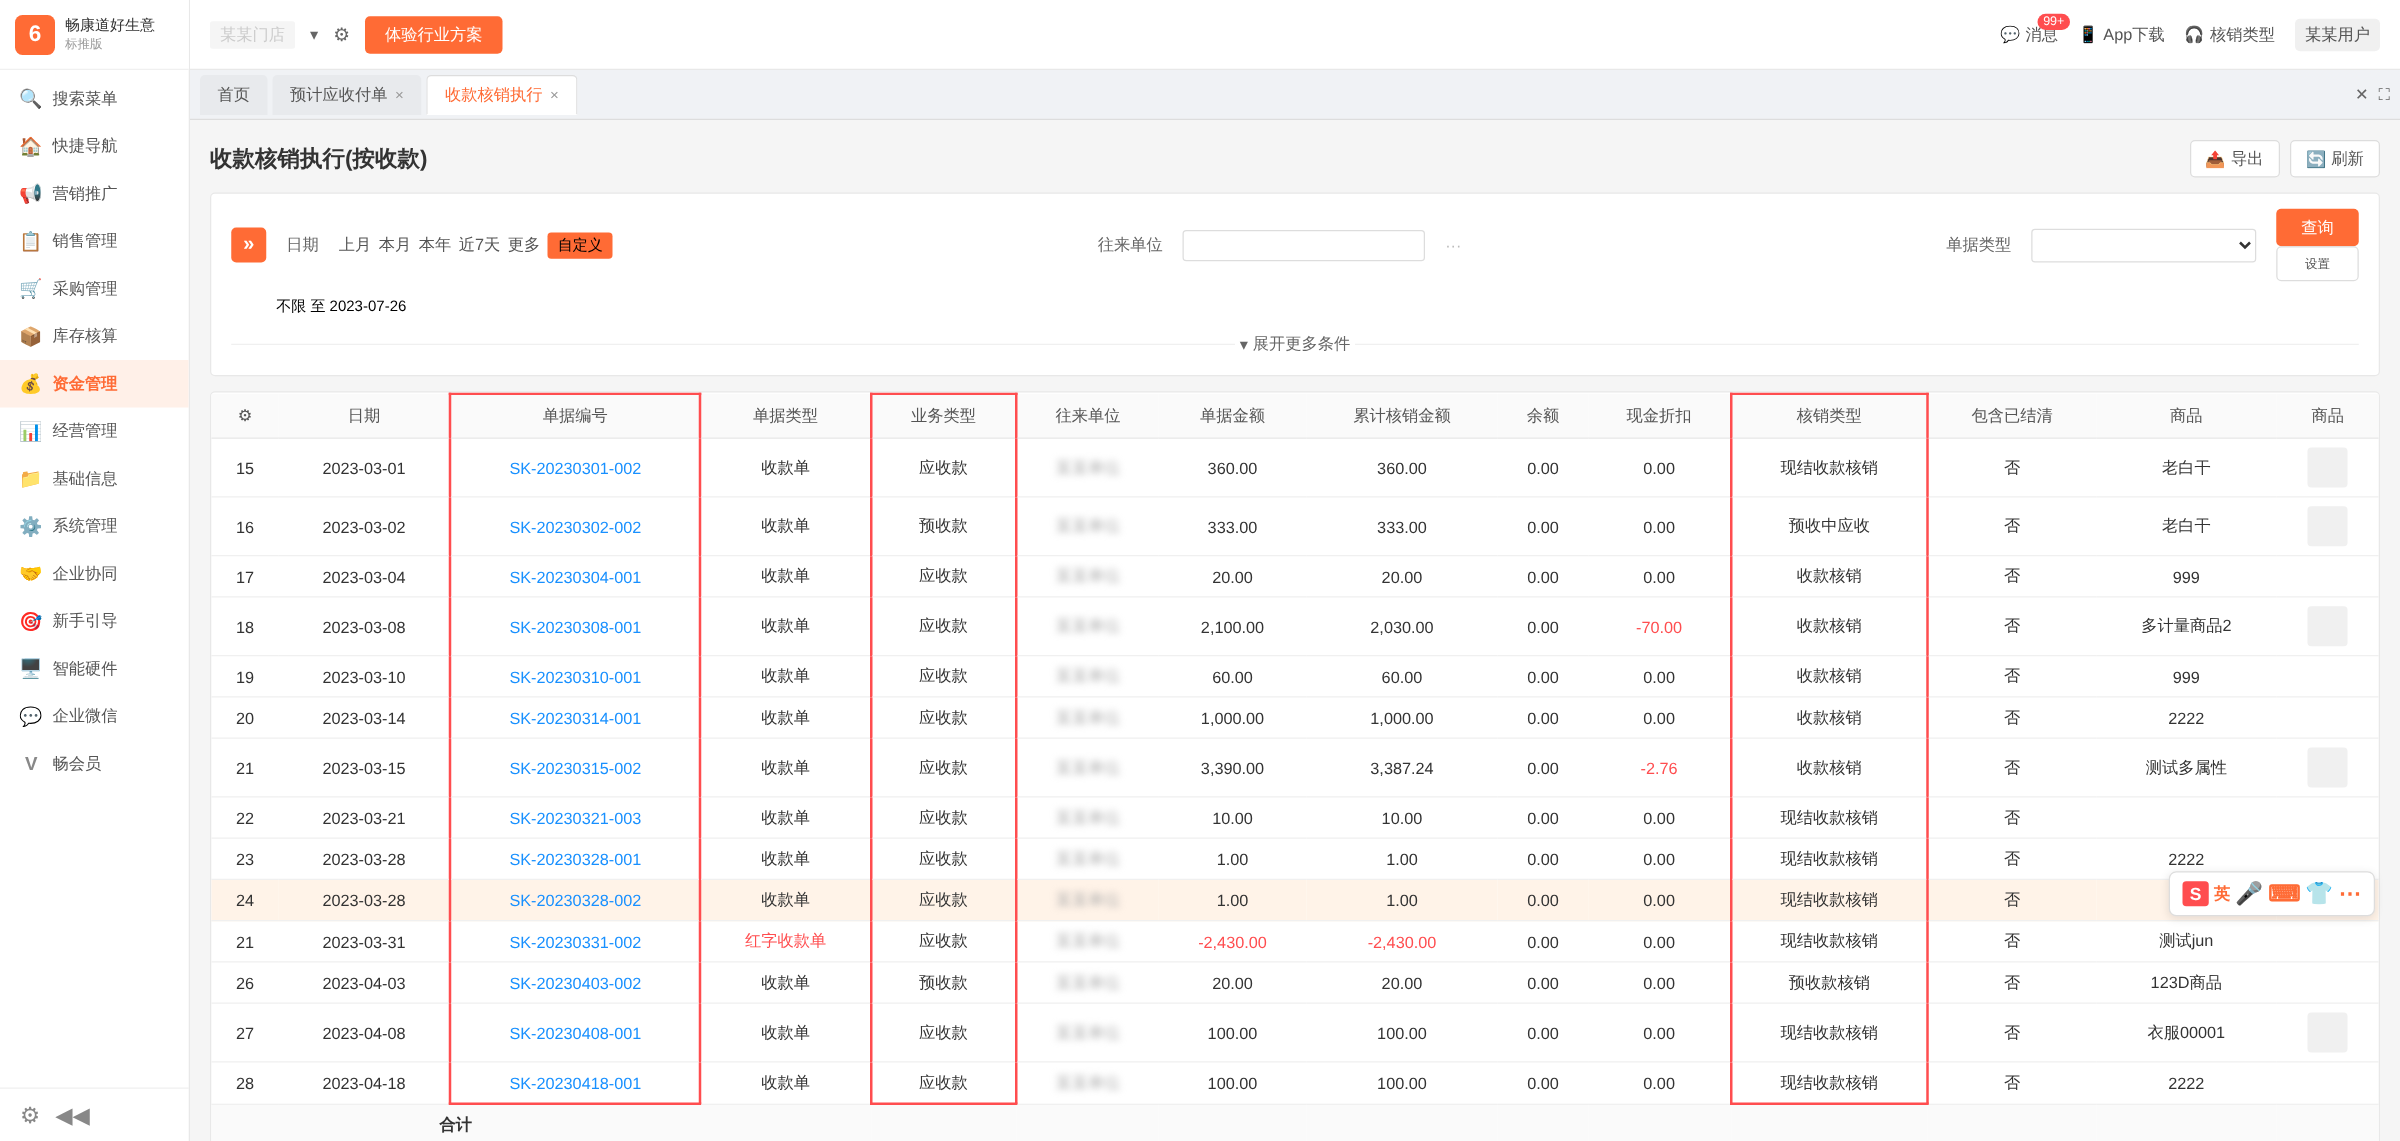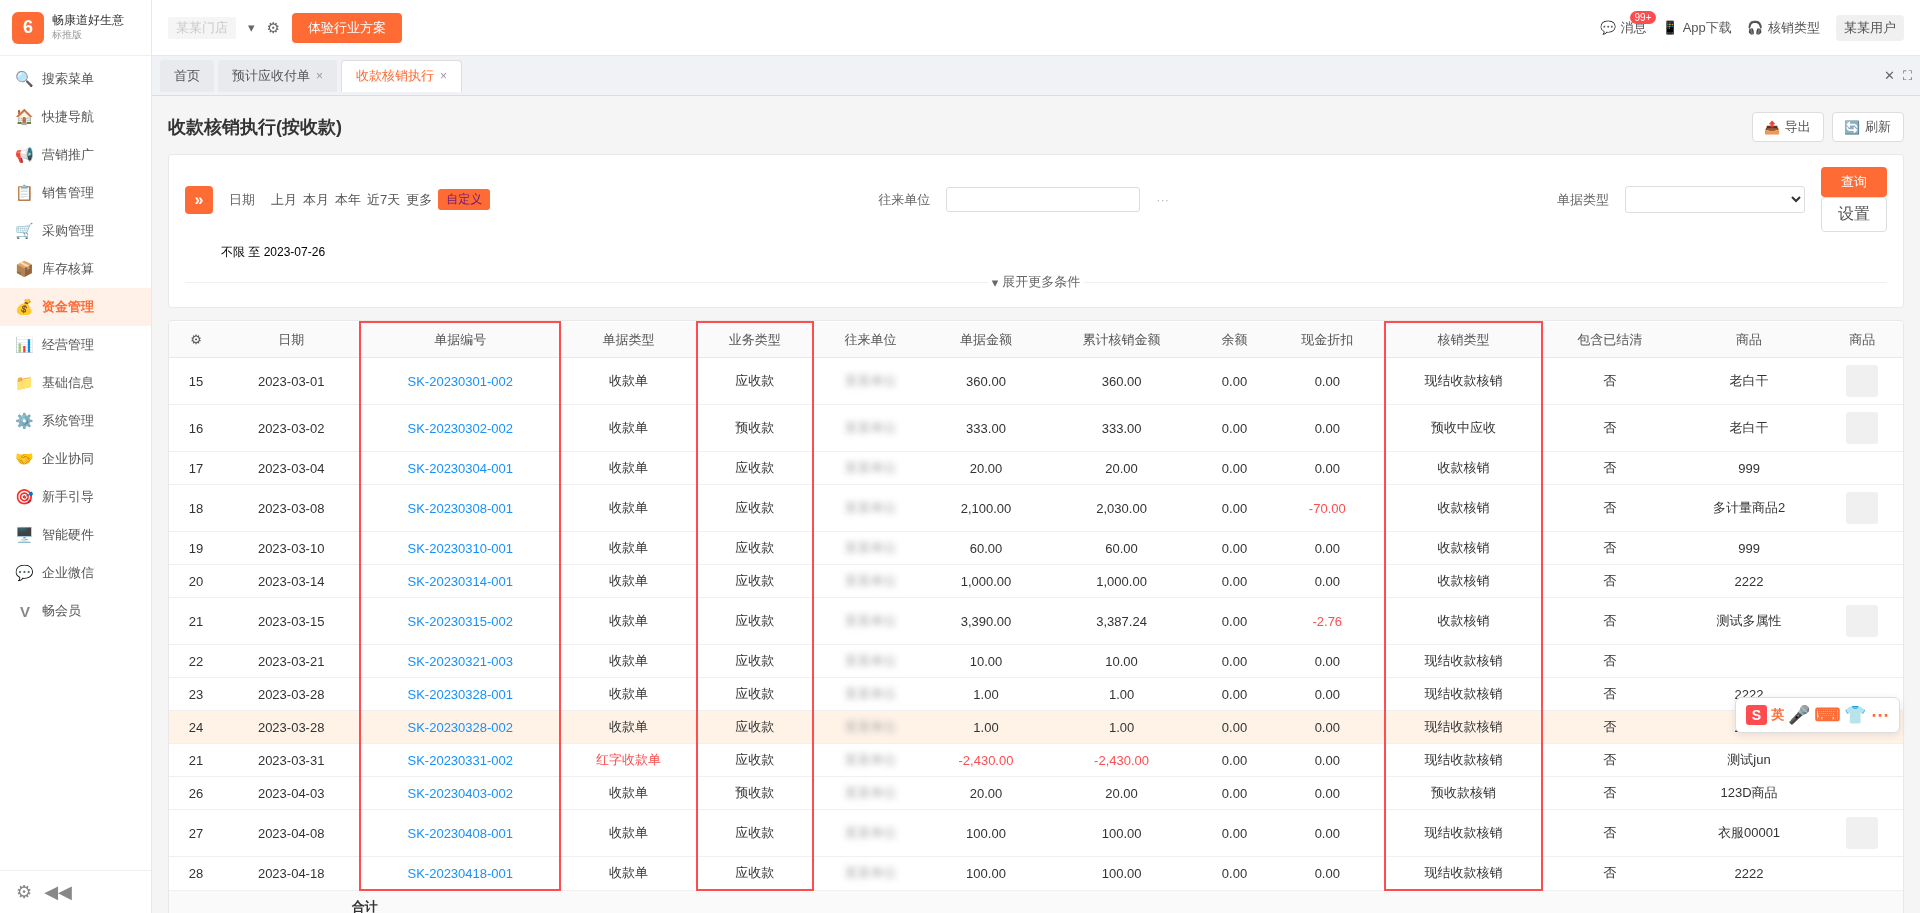--- a/index.html
+++ b/index.html
@@ -146,39 +146,39 @@
       background: #fff;
       border: 1px solid #e8e8e8;
       border-radius: 4px;
       padding: 12px 16px;
       margin-bottom: 12px;
     }
     .filter-row { display: flex; align-items: center; gap: 16px; margin-bottom: 8px; flex-wrap: wrap; }
     .filter-label { color: #666; white-space: nowrap; }
     .date-shortcuts { display: flex; gap: 6px; align-items: center; }
     .date-shortcut { color: #555; cursor: pointer; }
-    .date-shortcut.custom { background: #ff6b35; color: #701a75; padding: 2px 8px; border-radius: 3px; font-size: 12px; }
+    .date-shortcut.custom { background: #ff6b35; color: #000000; padding: 2px 8px; border-radius: 3px; font-size: 12px; }
     .filter-date-range { color: #000000; font-size: 12px; margin-top: 4px; }
     .filter-expand { display: flex; align-items: center; justify-content: center; color: #666; cursor: pointer; gap: 4px; font-size: 12px; padding: 4px; }
     .filter-separator { flex: 1; height: 1px; background: #f0f0f0; }
     .filter-input {
       border: 1px solid #ddd; border-radius: 3px; padding: 4px 8px;
       color: #333; min-width: 180px; background: #fff;
     }
     .filter-select {
       border: 1px solid #ddd; border-radius: 3px; padding: 4px 8px;
       color: #333; min-width: 180px; background: #fff; cursor: pointer;
     }
     .btn-query {
       background: #ff6b35; color: white; border: none;
       padding: 6px 20px; border-radius: 4px; cursor: pointer; font-size: 13px;
     }
     .btn-setting {
       background: #fff; color: #555; border: 1px solid #ddd;
-      padding: 6px 16px; border-radius: 4px; cursor: pointer; font-size: 16px;
+      padding: 6px 16px; border-radius: 4px; cursor: pointer; font-size: 10px;
     }
     .filter-toggle {
       width: 28px; height: 28px; background: #ff6b35; color: white;
       display: flex; align-items: center; justify-content: center;
       border-radius: 4px; cursor: pointer; font-size: 16px; font-weight: bold;
     }
 
     
     .table-container {
       background: #fff;

